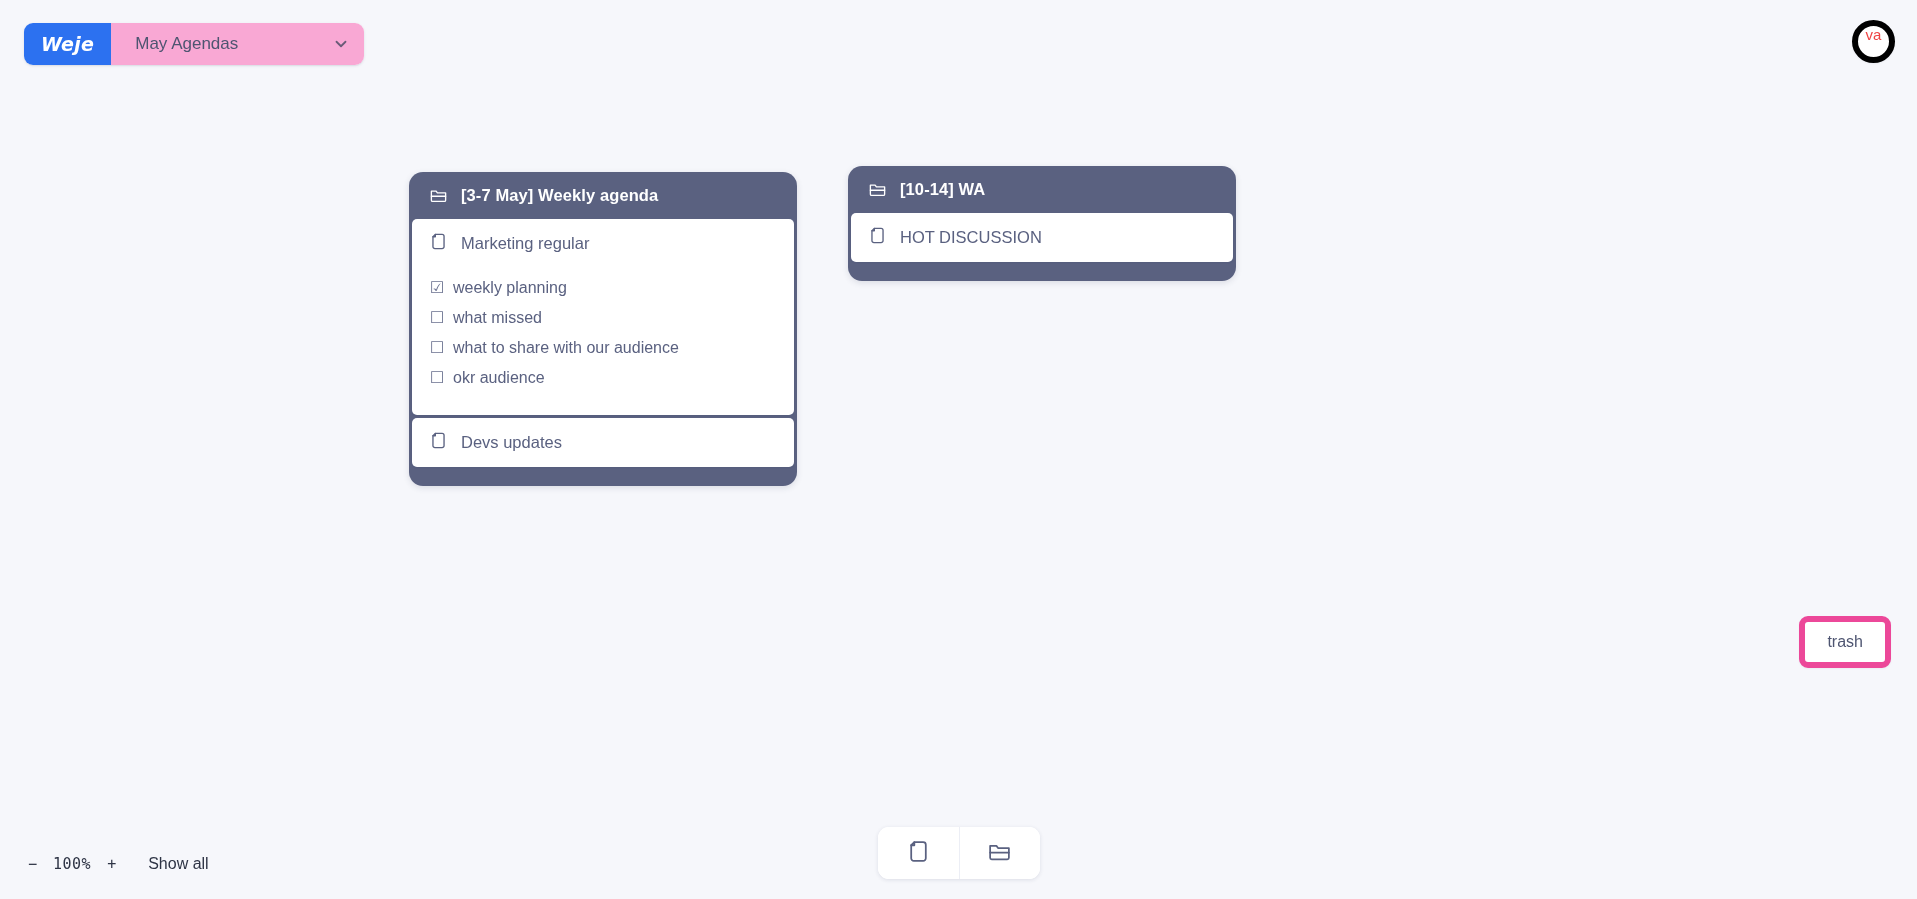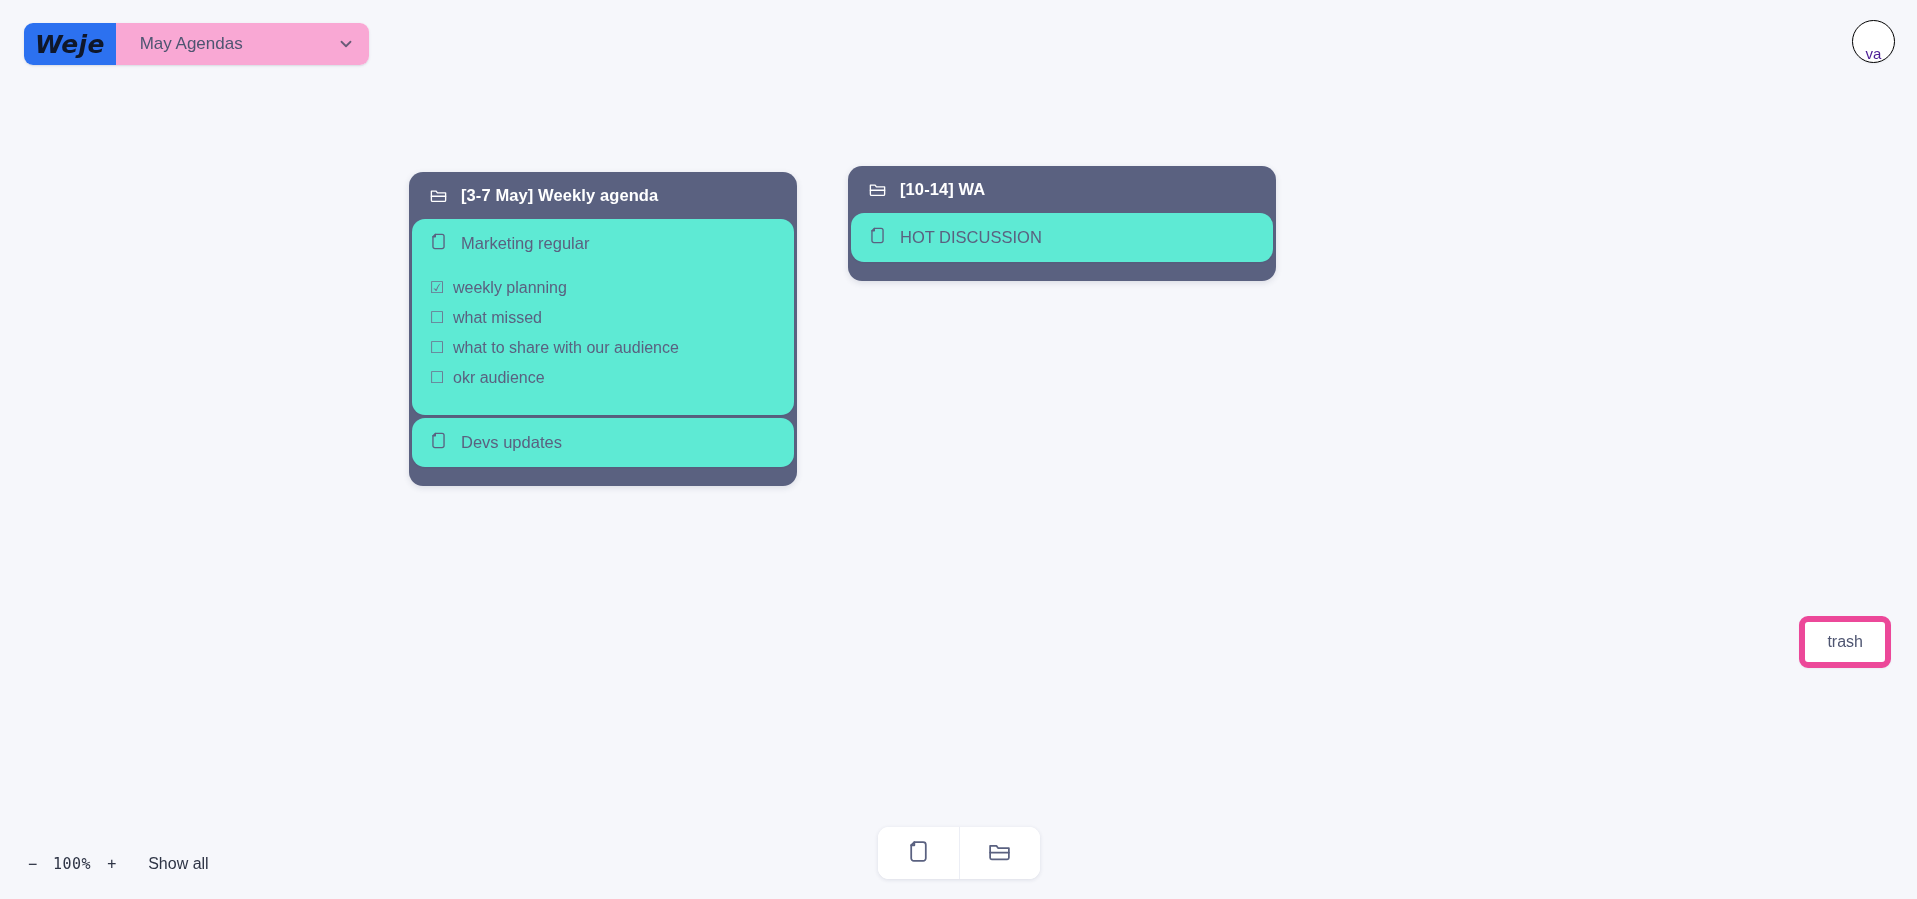--- a/index.html
+++ b/index.html
@@ -32,28 +32,28 @@
     display: flex;
     align-items: stretch;
     border-radius: 9px;
     overflow: hidden;
     background: #ffffff;
     box-shadow: 0 1px 3px rgba(35,45,80,0.10), 0 1px 1px rgba(35,45,80,0.05);
   }
 
   .logo-chip {
     background: #2c71f0;
-    color: #0f172a;
+    color: #ffffff;
     font-weight: bold;
-    font-size: 25px;
+    font-size: 19px;
     letter-spacing: 0.3px;
     display: flex;
     align-items: center;
     justify-content: center;
-    padding: 0 11px;
+    padding: 0 17px;
     font-style: italic;
     font-family: "DejaVu Sans", sans-serif;
   }
 
   .board-name-wrap {
     display: flex;
     align-items: center;
     background: #f9a8d4;
     padding: 0 14px 0 24px;
     min-width: 253px;
@@ -74,26 +74,26 @@
   }
 
   .avatar {
     position: absolute;
     right: 22px;
     top: 20px;
     width: 43px;
     height: 43px;
     border-radius: 50%;
     background: #ffffff;
-    border: 1px solid #000000;
-    display: flex;
-    align-items: flex-end;
+    border: 6px solid #000000;
+    display: flex;
+    align-items: flex-start;
     justify-content: center;
     font-size: 15px;
-    color: #4c1d95;
+    color: #ef4444;
     box-shadow: 0 1px 2px rgba(35,45,80,0.06);
   }
 
   
   .canvas {
     position: absolute;
     inset: 0;
   }
 
   
@@ -119,22 +119,22 @@
   .card-header .folder-icon svg { display: block; }
 
   .panels {
     display: flex;
     flex-direction: column;
     gap: 3px;
     padding: 0 3px;
   }
 
   .panel {
-    background: #5eead4;
-    border-radius: 13px;
+    background: #ffffff;
+    border-radius: 5px;
     box-shadow: 0 1px 2px rgba(35,45,80,0.07);
   }
 
   
   .note-row {
     display: flex;
     align-items: center;
     gap: 13px;
     padding: 13px 18px 13px 17px;
   }
@@ -315,21 +315,21 @@
             </svg>
           </span>
           <span class="note-title">Devs updates</span>
         </div>
       </div>
 
 
     </div>
   </div>
 
-  <div class="card" style="left:848px; top:166px; width:428px;">
+  <div class="card" style="left:848px; top:166px; width:388px;">
     <div class="card-header">
       <span class="folder-icon">
         <svg viewBox="0 0 24 24" width="19" height="19" fill="none" stroke="#ffffff" stroke-width="1.7" stroke-linecap="round" stroke-linejoin="round">
           <path d="M3 6.5h6l1.6 2.2H21v9.3a1.5 1.5 0 0 1-1.5 1.5h-15A1.5 1.5 0 0 1 3 18z"></path>
           <line x1="3" y1="13" x2="21" y2="13"></line>
         </svg>
       </span>
       <span>[10-14] WA</span>
     </div>
     <div class="panels">

